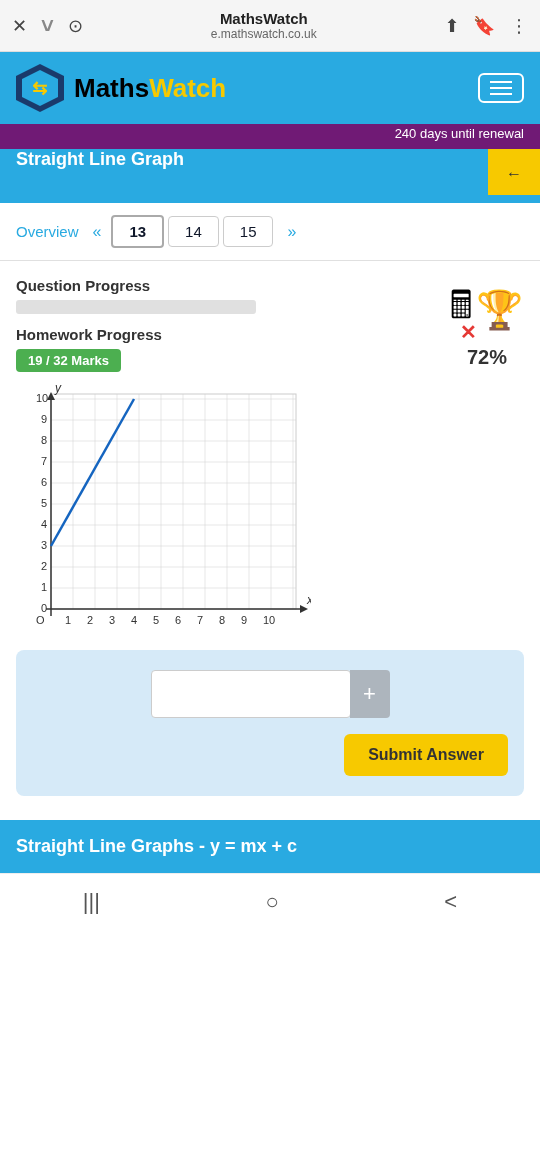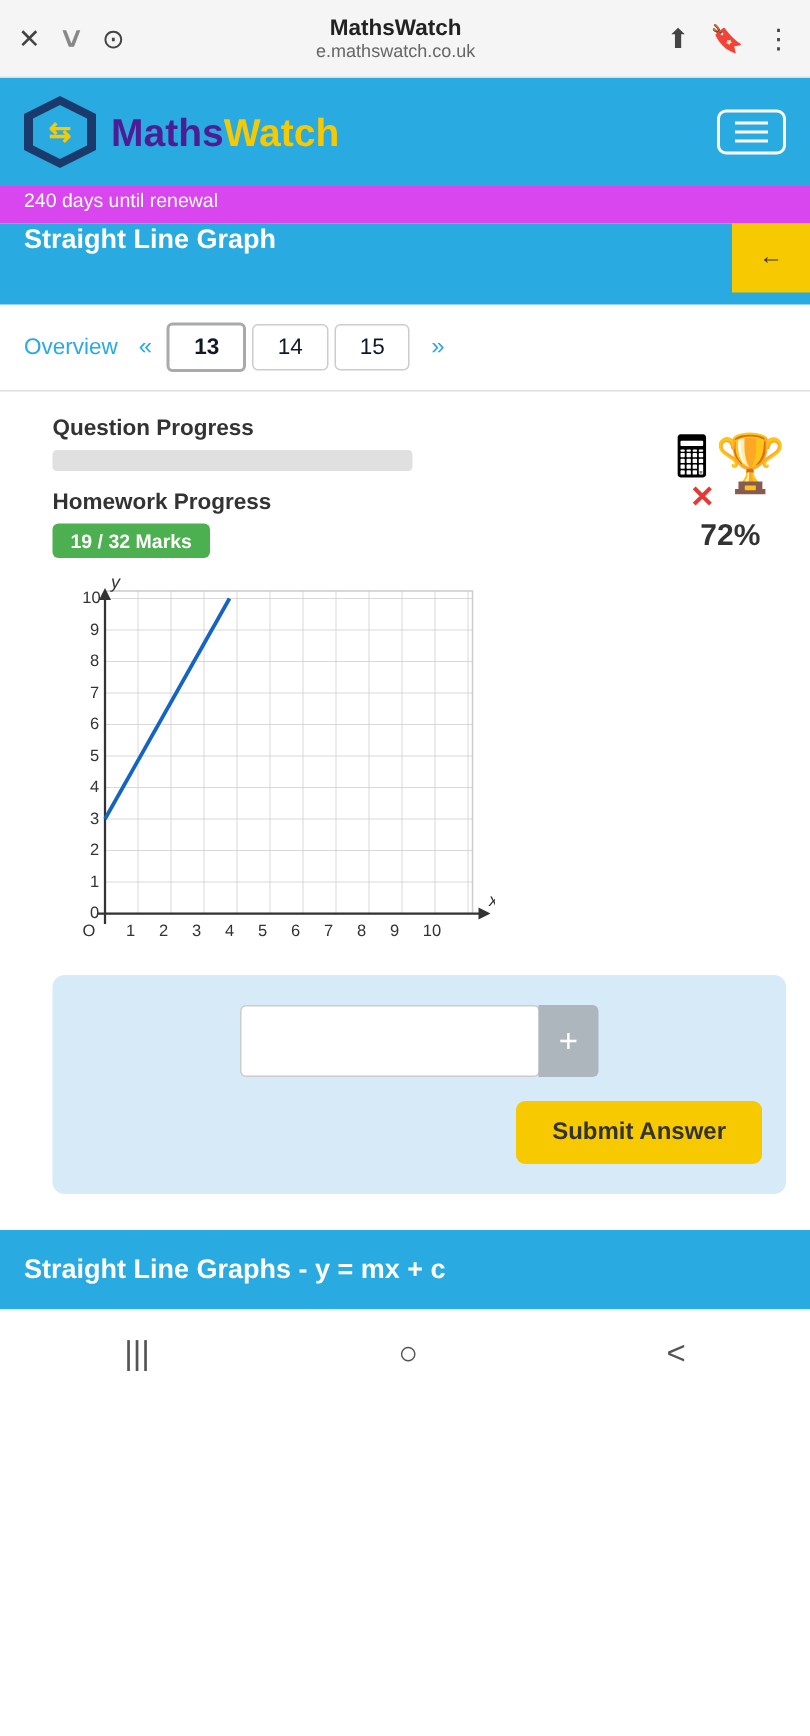--- a/index.html
+++ b/index.html
@@ -41,33 +41,33 @@
       position: relative;
     }
     .logo-hex-inner {
       width: 36px; height: 36px;
       clip-path: polygon(50% 0%, 100% 25%, 100% 75%, 50% 100%, 0% 75%, 0% 25%);
       background: #29aae1;
       display: flex; align-items: center; justify-content: center;
     }
     .logo-arrows { font-size: 18px; color: #f7c900; font-weight: bold; line-height: 1; }
     .logo-text { font-size: 26px; font-weight: bold; color: #fff; }
-    .logo-text span { color: #4c1d95; }
+    .logo-text span { color: #000000; }
     .menu-btn {
       border: 2px solid #fff;
       border-radius: 6px;
       background: transparent;
       padding: 6px 10px;
       cursor: pointer;
       display: flex; flex-direction: column; gap: 4px;
     }
     .menu-btn span { display: block; width: 22px; height: 2px; background: #fff; }
     .renewal-bar {
-      background: #d946ef;
-      text-align: left;
+      background: #701a75;
+      text-align: right;
       padding: 2px 16px 8px;
       color: #fff;
       font-size: 13px;
     }
 
     
     .page-title-bar {
       background: #29aae1;
       padding: 0 0 0 16px;
       display: flex;
@@ -133,21 +133,21 @@
     }
     .nav-tabs .nav-arrow-right {
       color: #29aae1;
       font-size: 16px;
       cursor: pointer;
       padding: 4px 6px;
       margin-left: 4px;
     }
 
     
-    .main-content { padding: 16px; margin-left: 19px; }
+    .main-content { padding: 16px; }
 
     
     .progress-section { display: flex; align-items: flex-start; justify-content: space-between; }
     .progress-left { flex: 1; }
     .progress-title { font-size: 15px; font-weight: bold; color: #333; margin-bottom: 6px; }
     .progress-bar-bg {
       background: #e0e0e0;
       border-radius: 3px;
       height: 14px;
       width: 240px;

